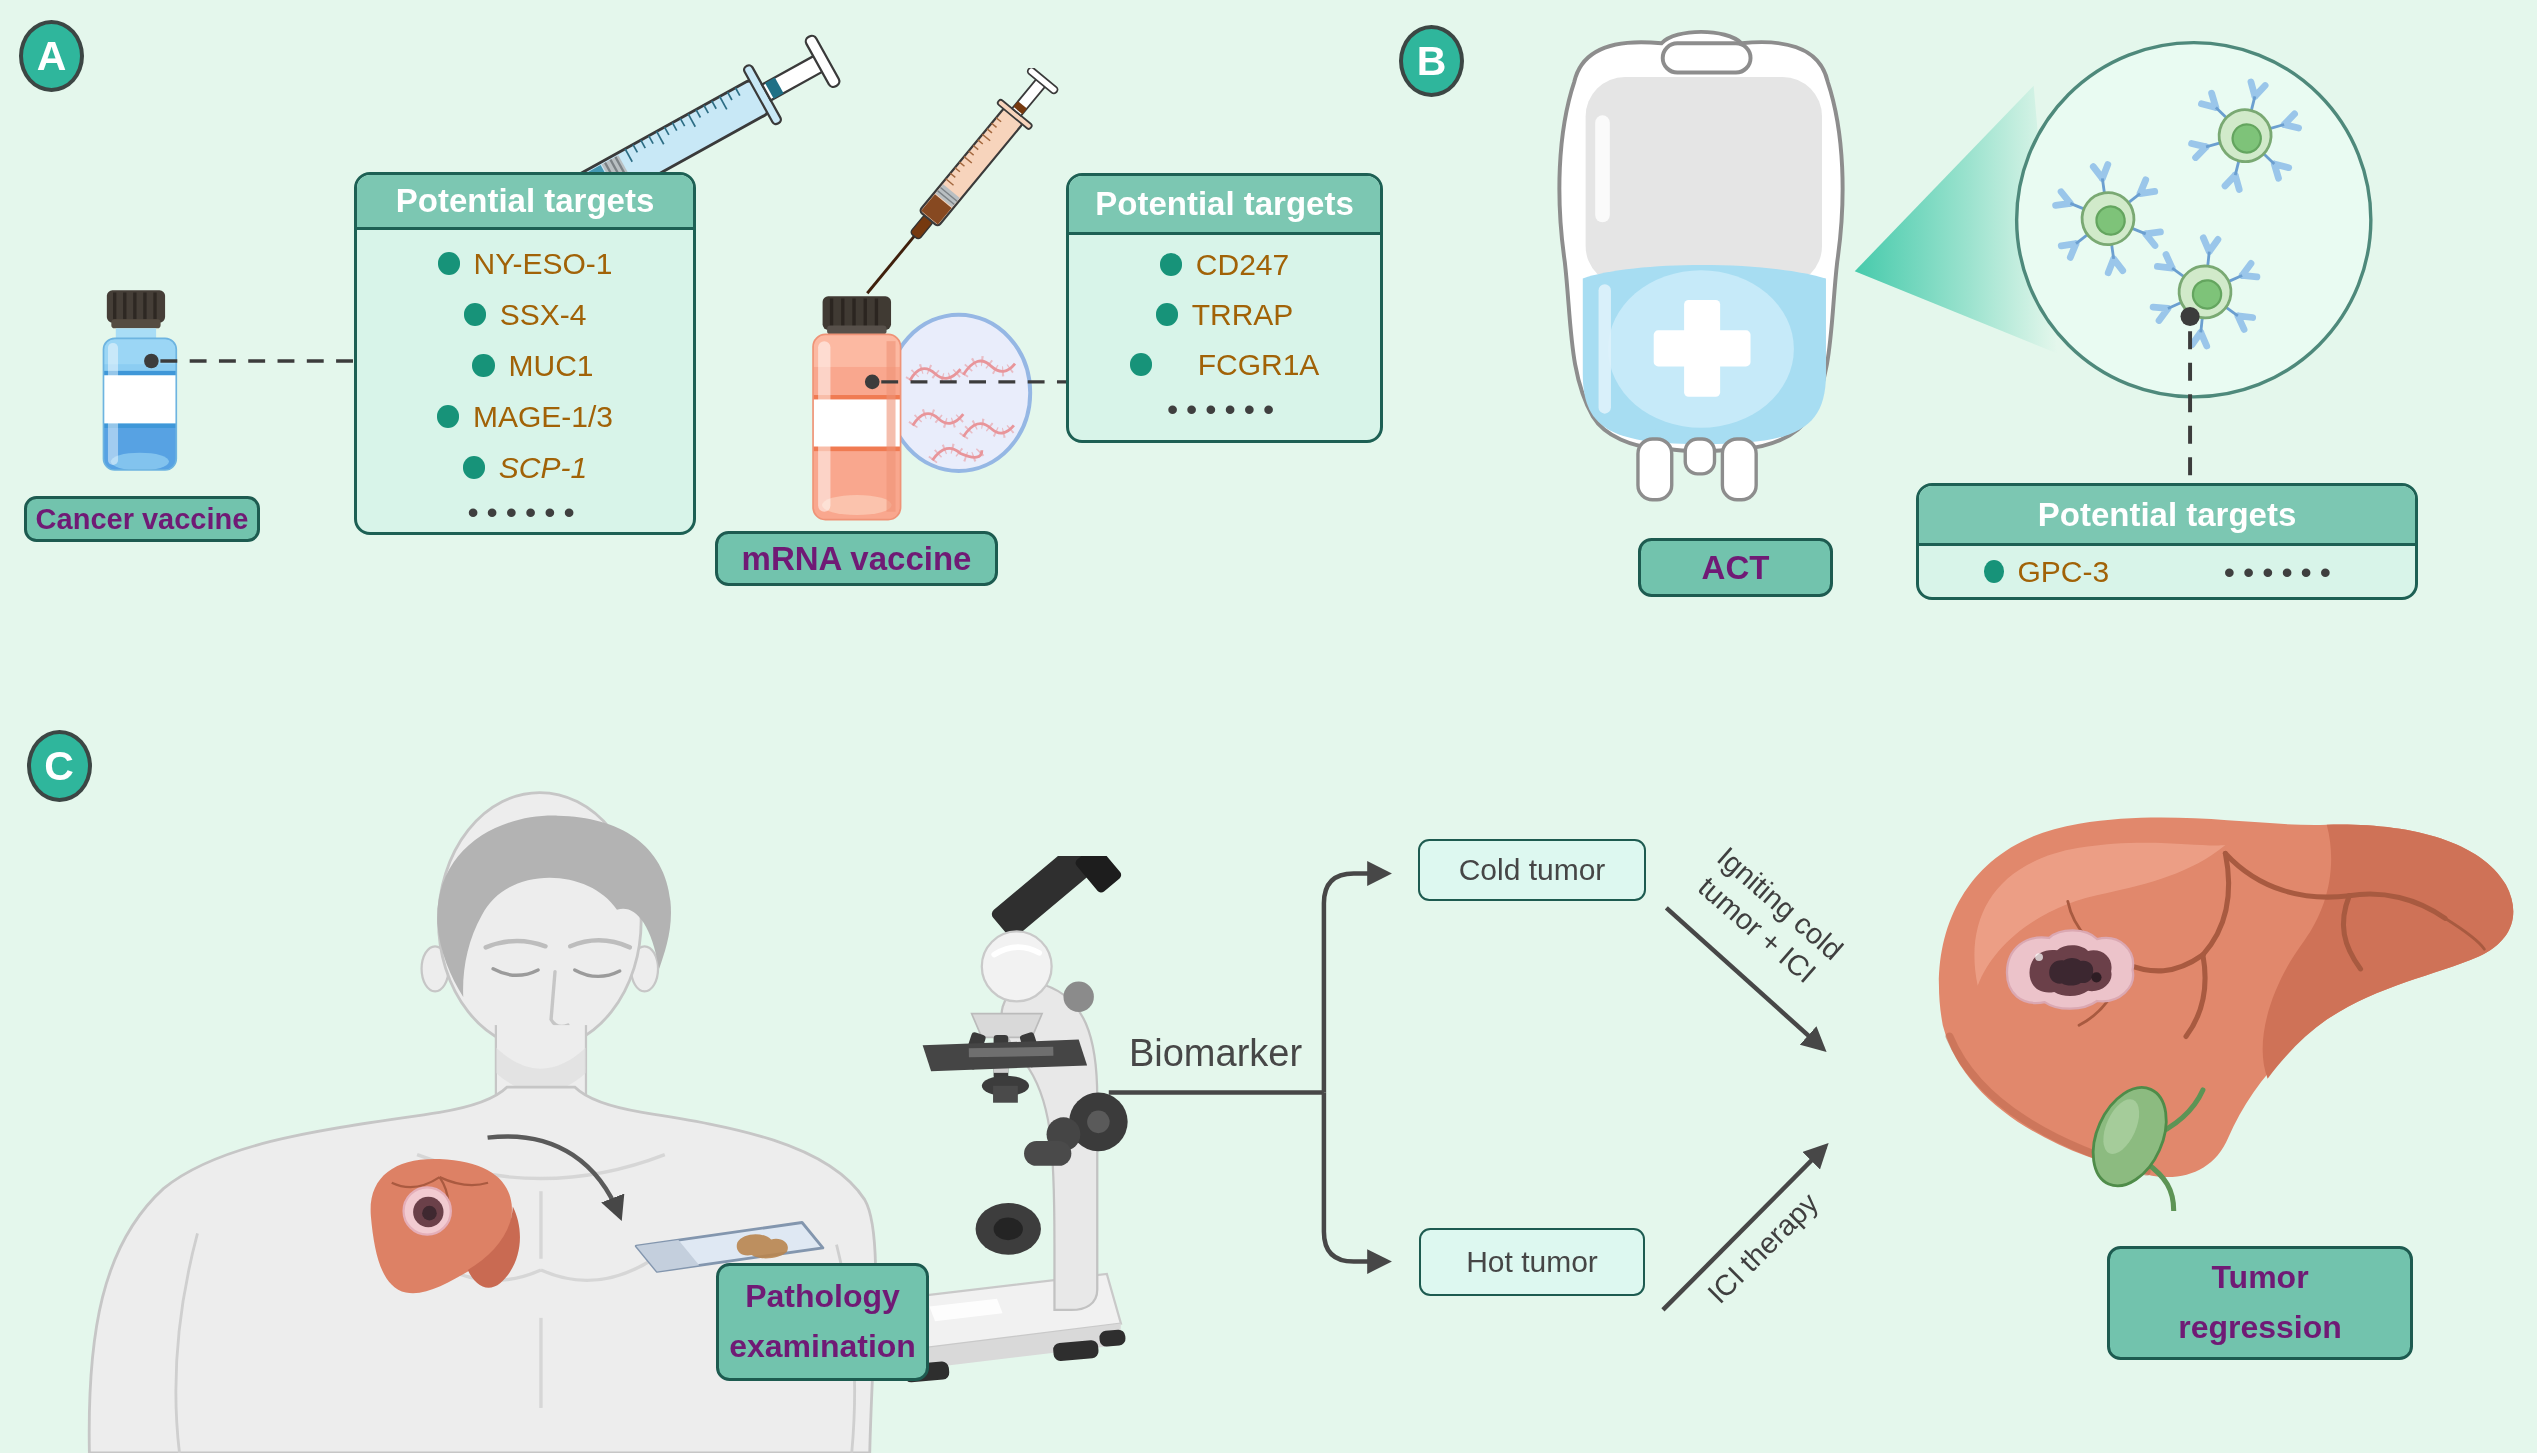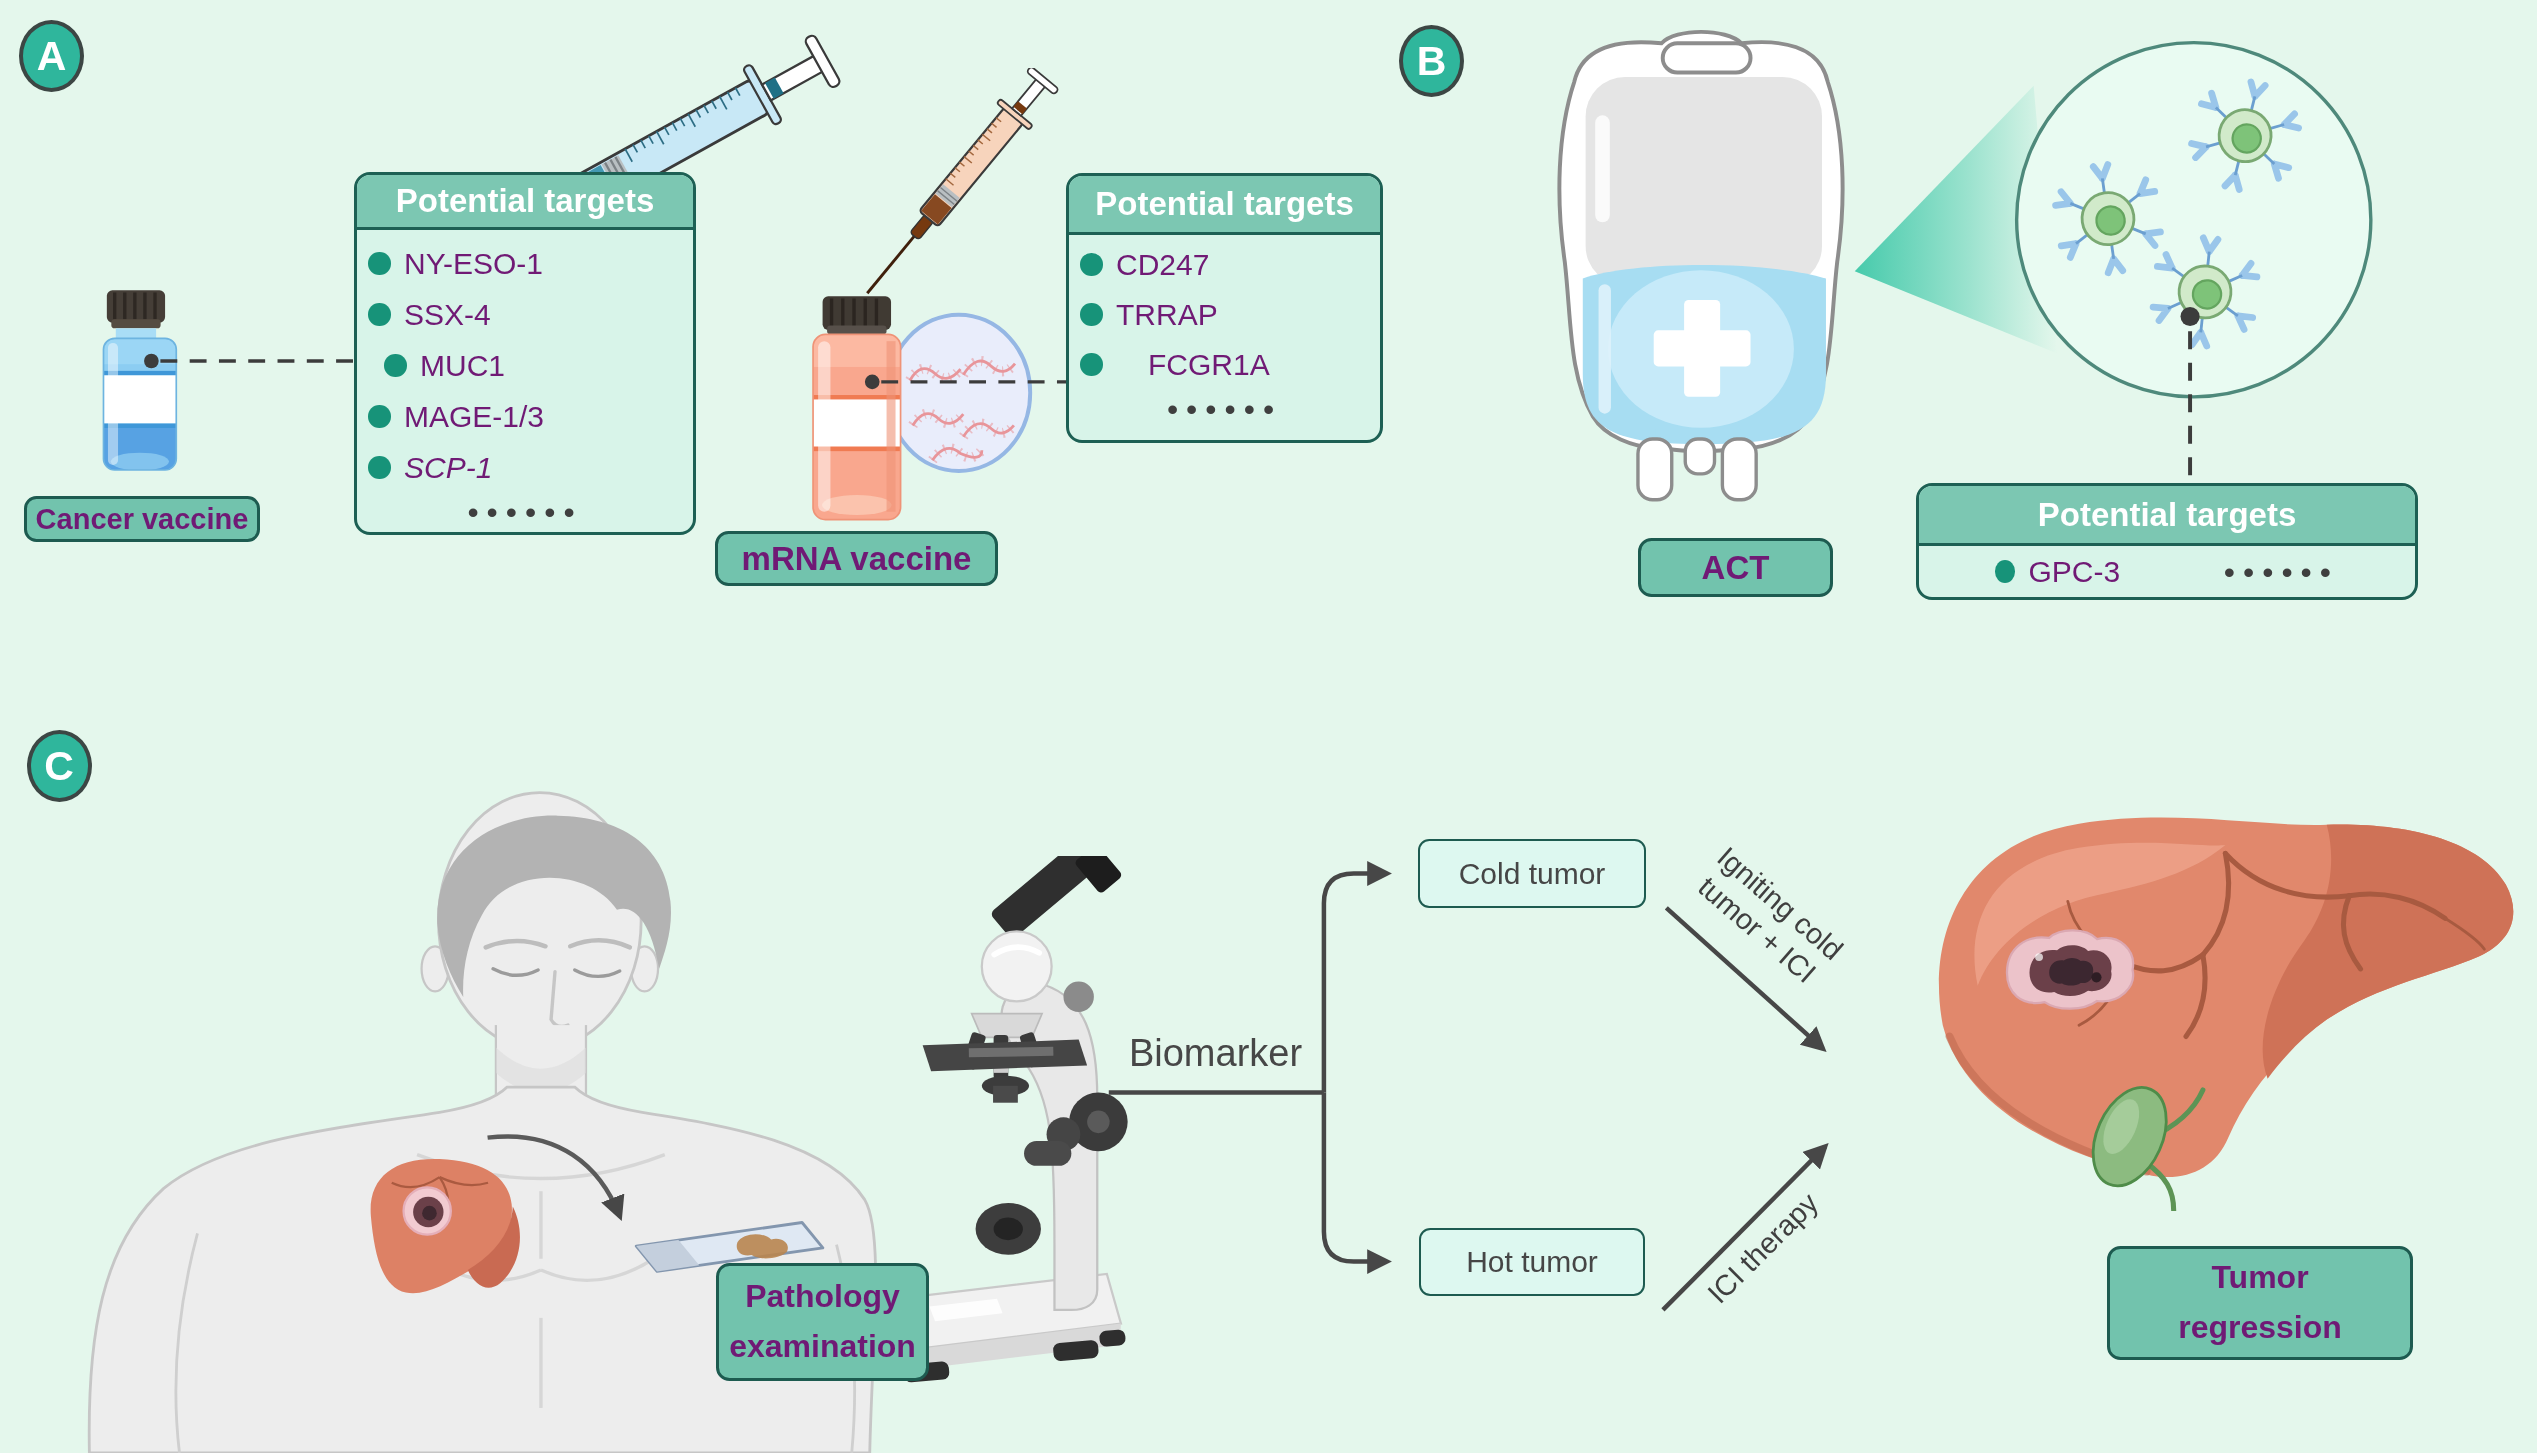--- a/index.html
+++ b/index.html
@@ -15,21 +15,21 @@
   
   .tealbox{position:absolute;background:#72c3ad;border:3.4px solid #1d5b50;border-radius:13.5px;
            box-sizing:border-box;display:flex;flex-direction:column;align-items:center;justify-content:center;
            color:#701a75;font-weight:bold;text-align:center;}
   
   .pbox{position:absolute;border:3.4px solid #1d6054;border-radius:16px;box-sizing:border-box;
         background:#d8f4e9;overflow:hidden;display:flex;flex-direction:column;}
   .pbox-header{background:#7cc7b2;border-bottom:3.4px solid #1d6054;color:#fff;font-weight:bold;
                font-size:33px;display:flex;align-items:center;justify-content:center;}
   .pbox-body{flex:1;display:flex;flex-direction:column;}
-  .titem{display:flex;align-items:center;color:#701a75;font-size:30px;margin-left:11px;}
+  .titem{display:flex;align-items:center;justify-content:center;color:#a16207;font-size:30px;}
   .bullet{width:22.5px;height:22.5px;border-radius:50%;background:#179379;margin-right:13.5px;flex:0 0 auto;}
   .dots{color:#3f3f3f;font-size:32px;letter-spacing:8px;text-align:center;line-height:1;}
   
   .minibox{position:absolute;background:#ddf8f0;border:2.8px solid #1d5b50;border-radius:11.3px;
            box-sizing:border-box;display:flex;align-items:center;justify-content:center;
            color:#464646;font-size:30px;}
   .rotlabel{position:absolute;color:#3f3f3f;font-size:29px;text-align:center;line-height:1.2;}
   .plain{position:absolute;color:#474747;}
 </style>
 </head>
@@ -488,21 +488,21 @@
     <div>Pathology</div>
     <div>examination</div>
   </div>
   <div class="tealbox" style="left:2107px;top:1246px;width:306px;height:114px;font-size:32px;line-height:1.55;">
     <div>Tumor</div>
     <div>regression</div>
   </div>
 
   <div class="plain" style="left:1103px;top:1032px;width:225px;text-align:center;font-size:38px;">Biomarker</div>
 
-  <div class="minibox" style="left:1418px;top:839px;width:228px;height:69px;">
+  <div class="minibox" style="left:1418px;top:839px;width:228px;height:62px;">
     <span>Cold tumor</span>
   </div>
   <div class="minibox" style="left:1419px;top:1228px;width:226px;height:68px;">
     <span>Hot tumor</span>
   </div>
 
   <div class="rotlabel" style="left:1650px;top:882px;width:237px;transform:rotate(41deg);">
     <div>Igniting cold</div>
     <div>tumor + ICI</div>
   </div>

